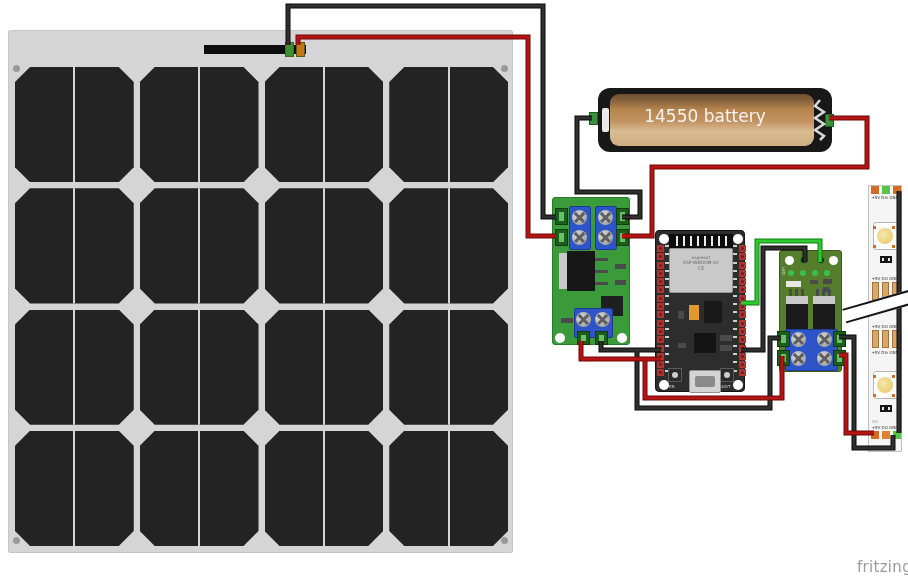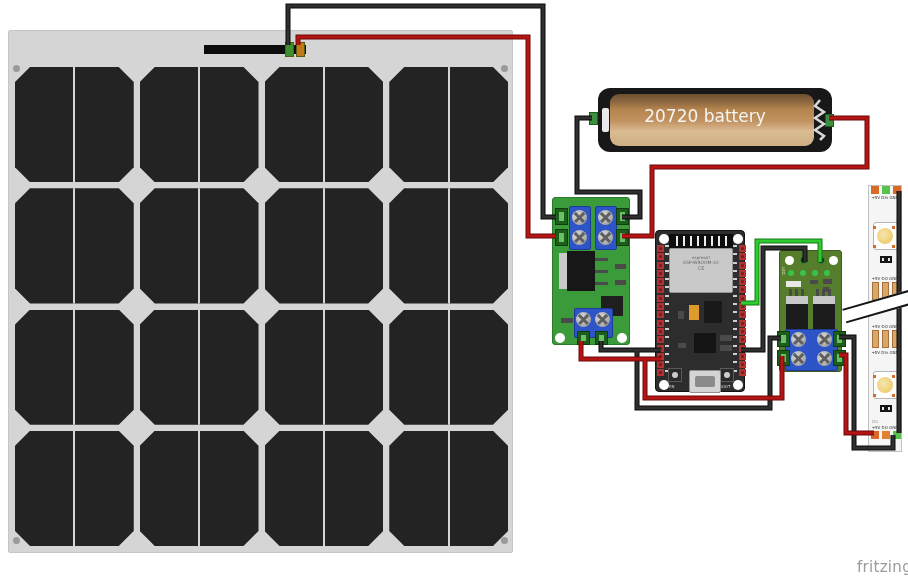--- a/index.html
+++ b/index.html
@@ -108,21 +108,21 @@
   </div>
 
   <div id="battery">
     <div id="bat-cyl"></div>
     <div class="bat-cap"></div>
     <div class="bat-term" style="left:-9px;top:24px;"></div>
     <div class="bat-term" style="left:227px;top:26px;"></div>
     <svg class="abs" style="left:214px;top:10px;" width="16" height="44">
       <polyline points="8,2 3,8 12,14 3,20 12,26 3,32 12,38 8,42" fill="none" stroke="#d9d9d9" stroke-width="2.5"></polyline>
     </svg>
-    <div id="bat-label">20720 battery</div>
+    <div id="bat-label">14550 battery</div>
   </div>
 
   <div class="abs pcb-green" style="left:552px;top:197px;width:78px;height:148px;">
     <div class="tblock" style="left:16px;top:8px;width:22px;height:44px;"></div>
     <div class="tblock" style="left:42px;top:8px;width:22px;height:44px;"></div>
     <div class="screw" style="left:19px;top:12px;"></div>
     <div class="screw" style="left:19px;top:32px;"></div>
     <div class="screw" style="left:45px;top:12px;"></div>
     <div class="screw" style="left:45px;top:32px;"></div>
     <div class="entry" style="left:2px;top:10px;width:13px;height:17px;"></div>

